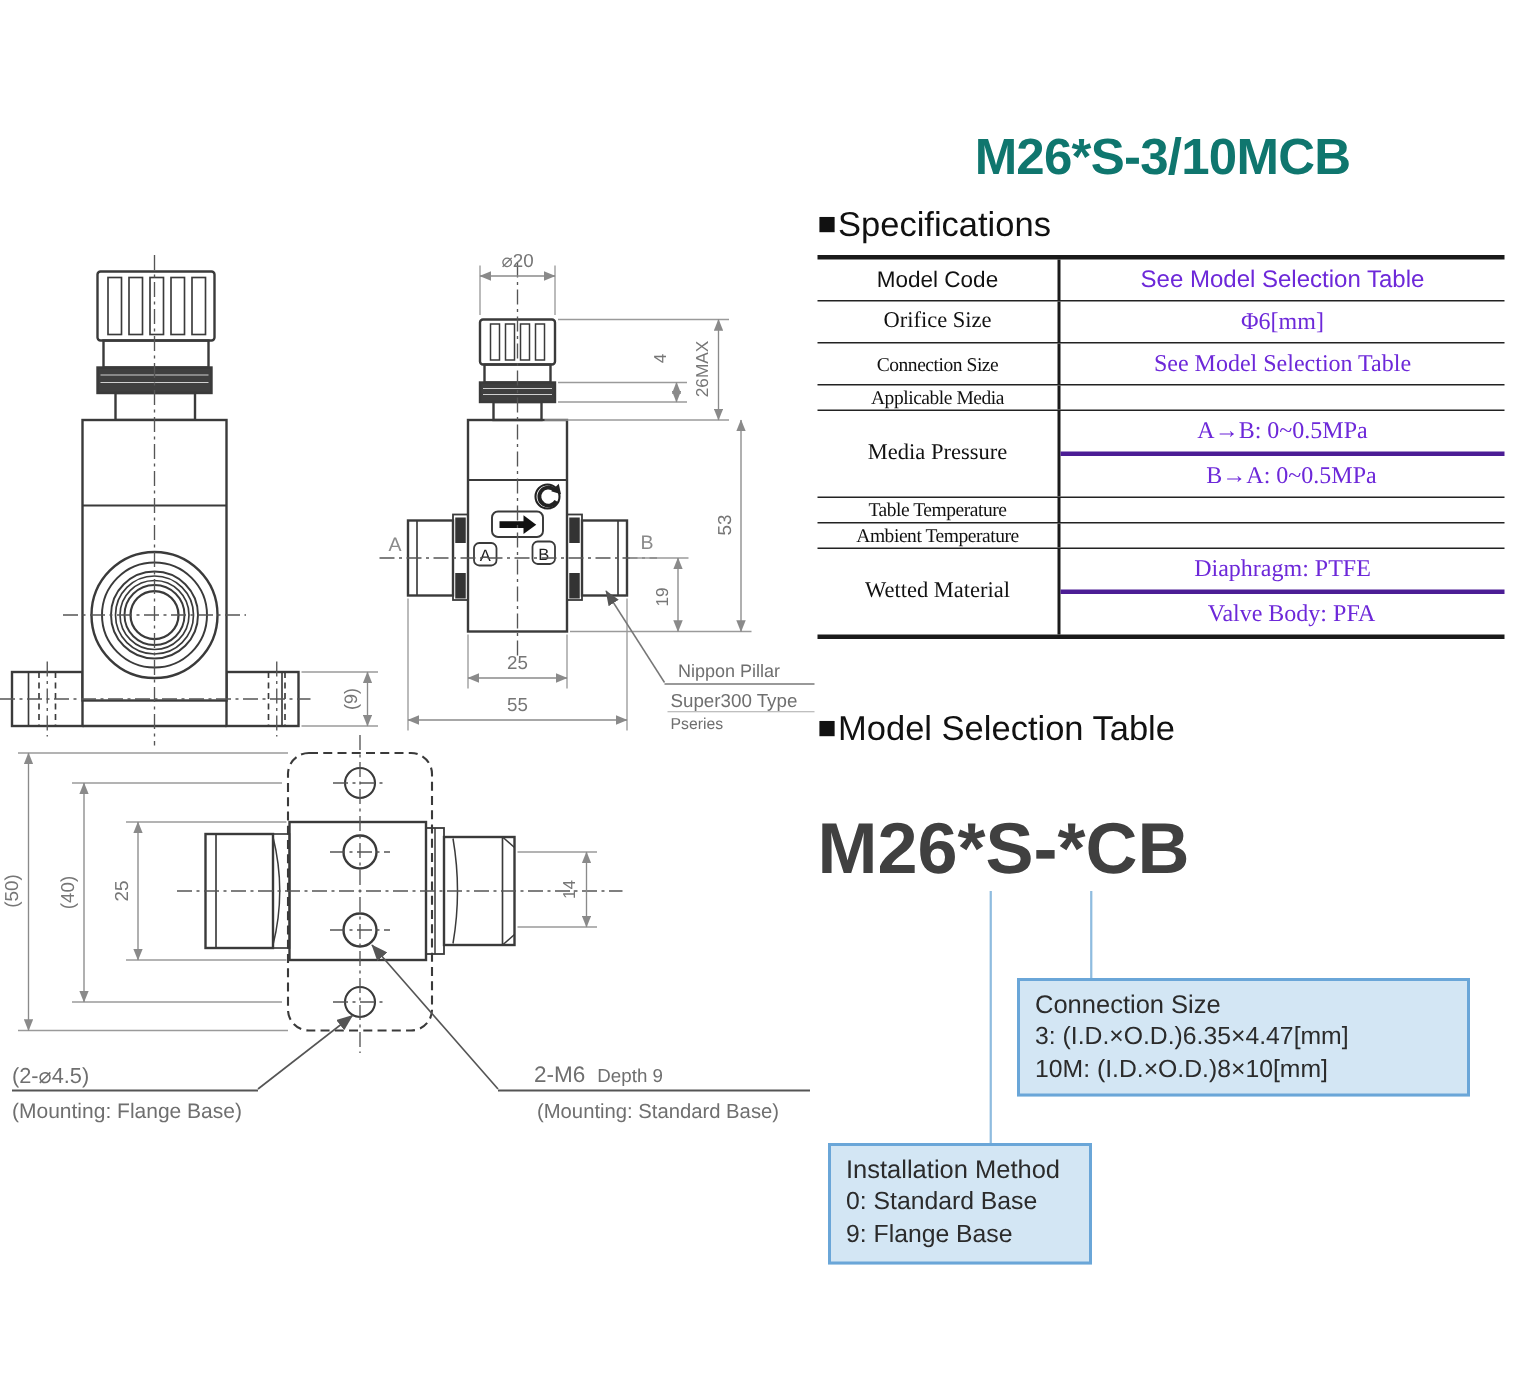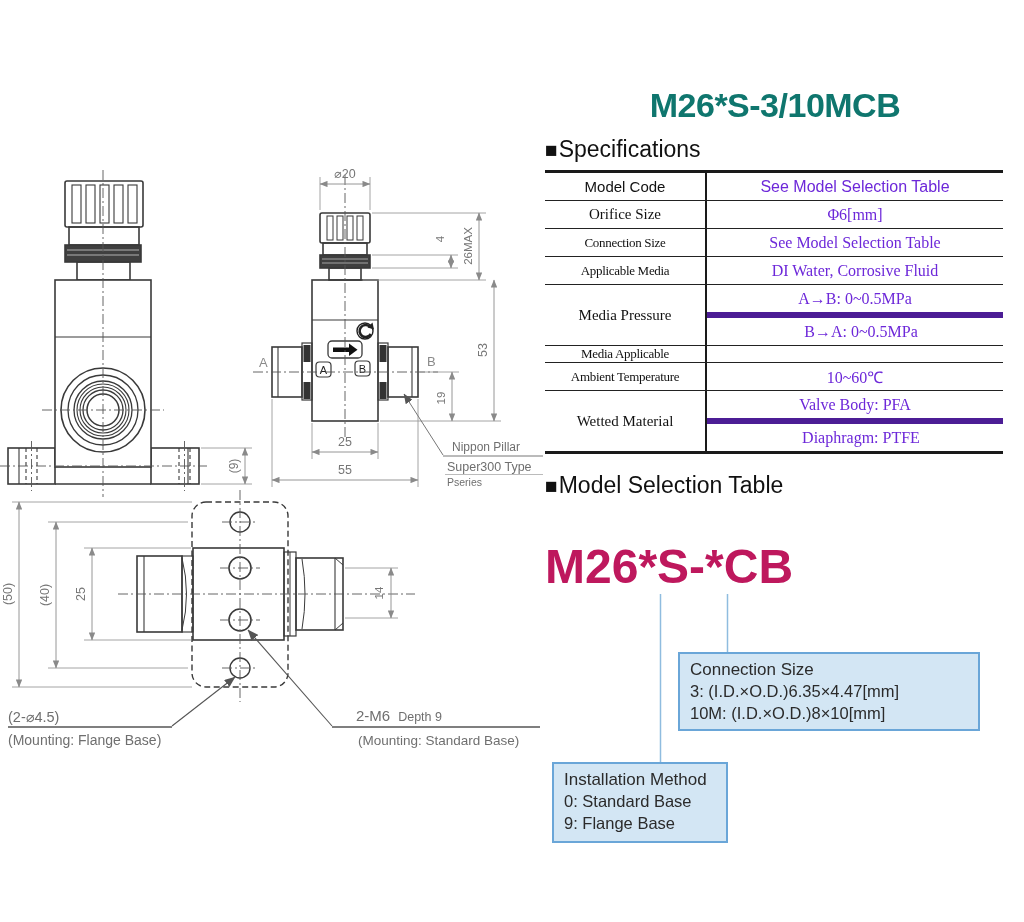--- a/index.html
+++ b/index.html
@@ -13,23 +13,23 @@
   .sec .marker{font-size:21px;line-height:1;}
   
   .spec-table{left:545px;top:170px;width:458px;border-top:3px solid #1a1a1a;border-bottom:3px solid #1a1a1a;}
   .srow{display:flex;align-items:stretch;}
   .srow + .srow{border-top:1px solid #222;font-family:Liberation Serif, serif;}
   .slabel{width:160px;border-right:2.5px solid #1a1a1a;display:flex;align-items:center;
           justify-content:center;font-size:15px;color:#111;text-align:center;}
   .slabel.cond{font-size:13px;letter-spacing:-0.3px;}
   .svals{flex:1;display:flex;flex-direction:column;}
   .sval{height:27px;display:flex;align-items:center;justify-content:center;font-size:16px;color:#6d28d9;}
-  .svals .sval + .sval{border-top:6px solid #4c1d95;padding-left:12px;}
+  .svals .sval + .sval{border-top:3px solid #4c1d95;padding-left:12px;}
   
-  .model-code{left:545px;top:543px;font-size:48px;font-weight:bold;color:#be185d;margin:0;line-height:1;}
+  .model-code{left:545px;top:543px;font-size:48px;font-weight:bold;color:#404040;margin:0;line-height:1;}
   .callout{position:absolute;background:#d3e6f4;border:2px solid #6aa6d8;color:#2b2b2b;
            font-size:16.5px;line-height:1.32;padding:5px 10px 6px;box-sizing:border-box;}
   .callout .ctitle{font-size:17px;}
   #connection-box{left:678px;top:652px;width:302px;height:79px;}
   #installation-box{left:552px;top:762px;width:176px;height:81px;}
   svg text{font-family:"Liberation Sans","DejaVu Sans",sans-serif;}
 </style>
 </head>
 <body>
 
@@ -273,45 +273,39 @@
         </div>
     </div>
     <div class="srow">
       <div class="slabel cond">Connection Size</div>
       <div class="svals">
           <div class="sval">See Model Selection Table</div>
         </div>
     </div>
     <div class="srow">
       <div class="slabel cond">Applicable Media</div>
-      <div class="svals">
-          <div class="sval">DI Water, Corrosive Fluid</div>
-        </div>
     </div>
     <div class="srow">
       <div class="slabel">Media Pressure</div>
       <div class="svals">
         <div class="sval">A→B: 0~0.5MPa</div>
         <div class="sval">B→A: 0~0.5MPa</div>
       </div>
     </div>
     <div class="srow">
-      <div class="slabel cond">Media Applicable</div>
+      <div class="slabel cond">Table Temperature</div>
     </div>
     <div class="srow">
       <div class="slabel cond">Ambient Temperature</div>
-      <div class="svals">
-          <div class="sval">10~60℃</div>
-        </div>
     </div>
     <div class="srow">
       <div class="slabel">Wetted Material</div>
       <div class="svals">
+        <div class="sval">Diaphragm: PTFE</div>
         <div class="sval">Valve Body: PFA</div>
-        <div class="sval">Diaphragm: PTFE</div>
       </div>
     </div>
   </div>
 
   <div class="abs sec" style="left:545px;top:472px;">
     <span class="marker">■</span>
     <span>Model Selection Table</span>
   </div>
 
   <div class="abs model-code">M26*S-*CB</div>

